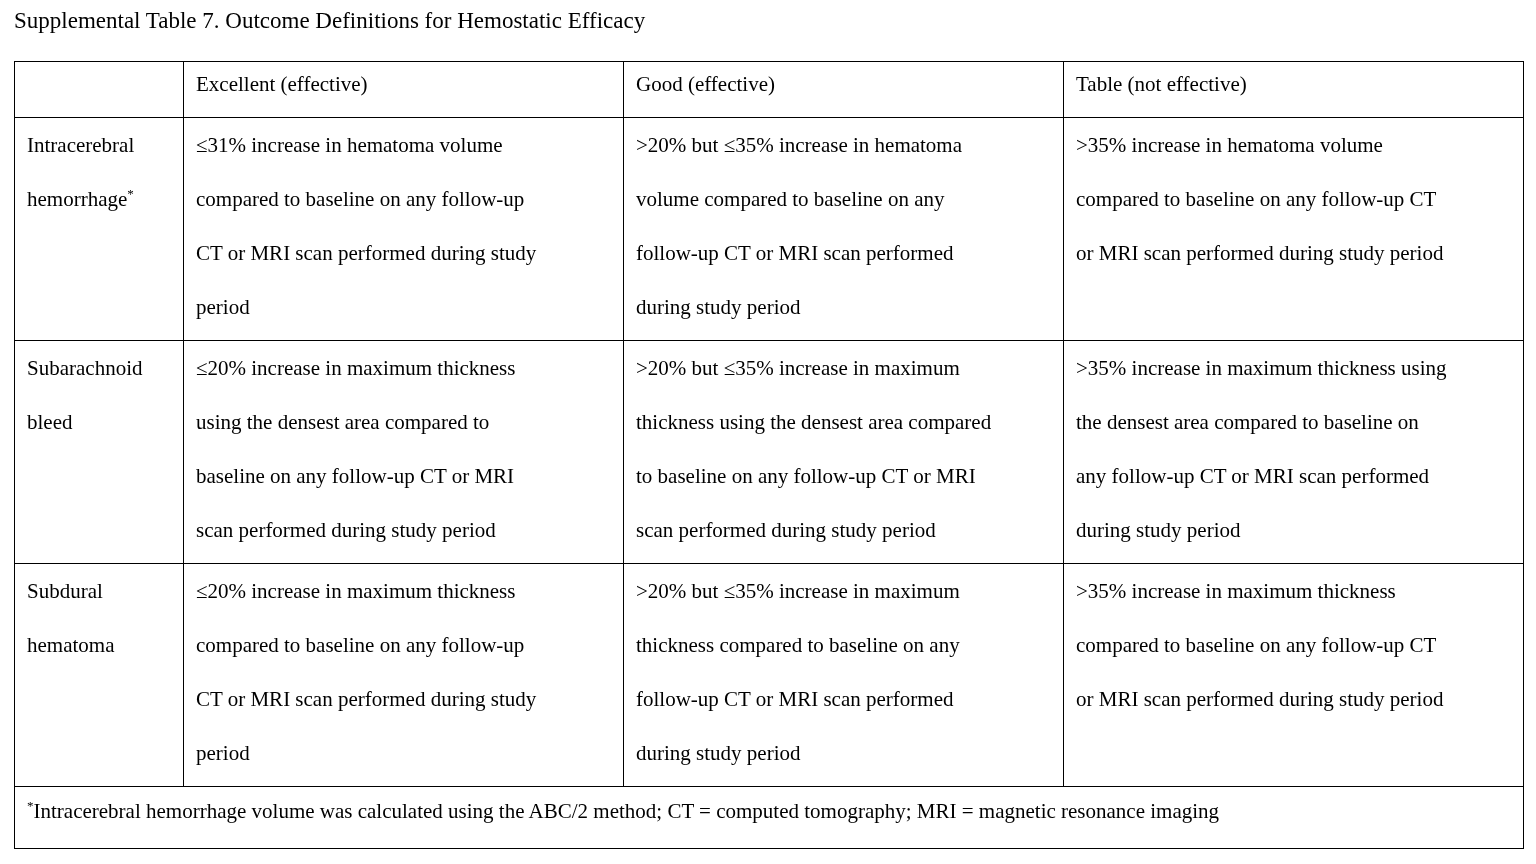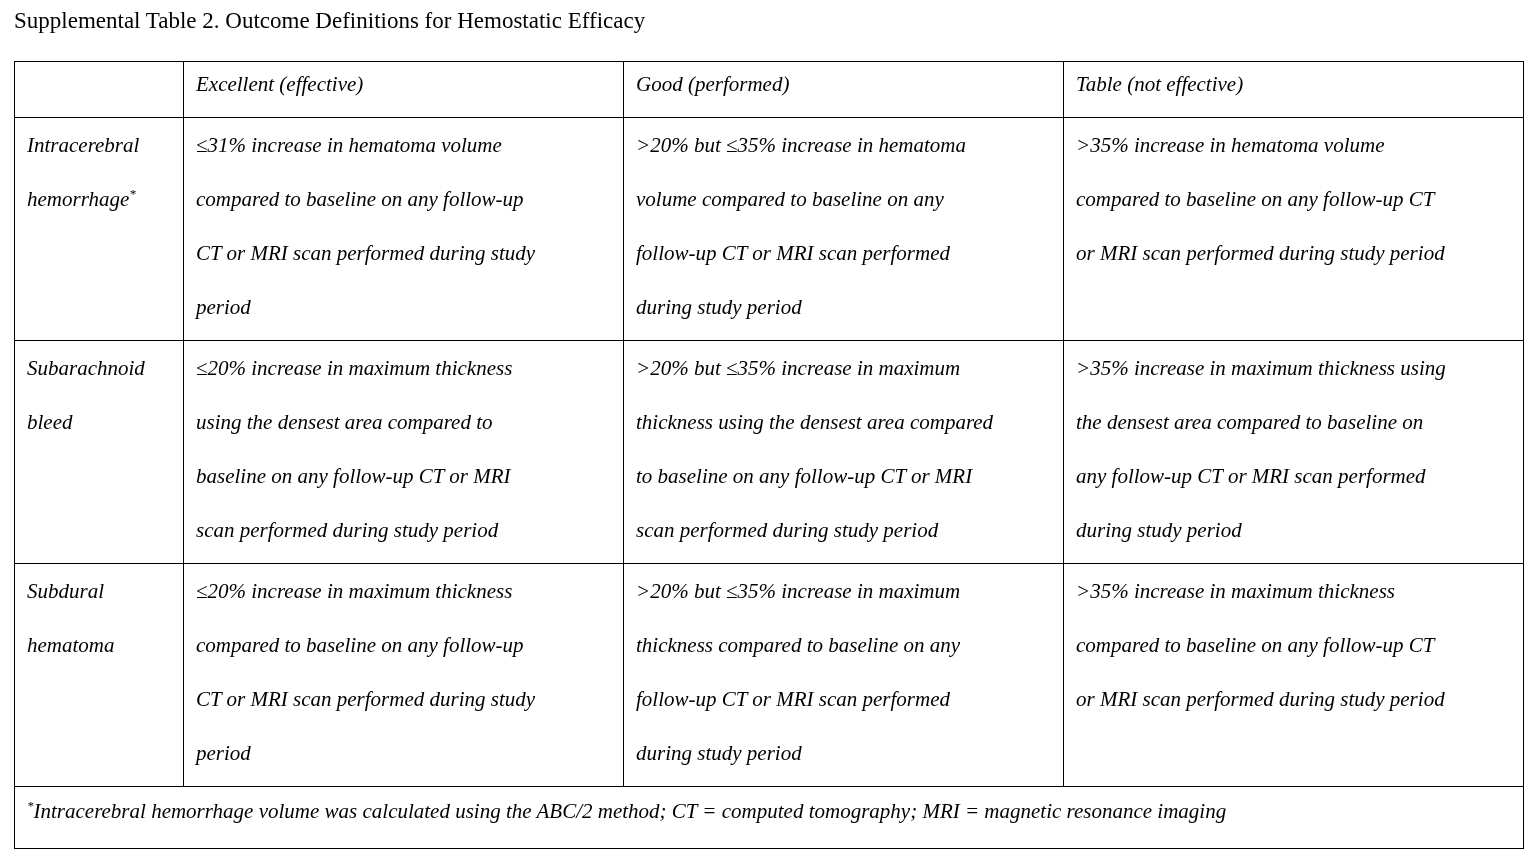--- a/index.html
+++ b/index.html
@@ -20,21 +20,20 @@
   }
   .doc-title {
     font-size: 23px;
     line-height: 1.2;
     margin: 0 0 26px 0;
   }
   table.outcome-table {
     border-collapse: collapse;
     table-layout: fixed;
     width: 1509px;
-    font-style: italic;
   }
   th, td {
     border: 1.5px solid #000000;
     vertical-align: top;
     text-align: left;
     font-size: 21px;
     font-weight: normal;
     padding: 4px 10px 0 12px;
     overflow: hidden;
   }
@@ -59,35 +58,35 @@
     font-size: 0.62em;
     vertical-align: super;
     line-height: 0;
   }
 </style>
 </head>
 <body>
 
 <div class="page">
 
-  <div class="doc-title">Supplemental Table 2. Outcome Definitions for Hemostatic Efficacy</div>
+  <div class="doc-title">Supplemental Table 7. Outcome Definitions for Hemostatic Efficacy</div>
 
   <table class="outcome-table">
     <colgroup>
       <col style="width:169px">
       <col style="width:440px">
       <col style="width:440px">
       <col style="width:460px">
     </colgroup>
 
     <thead>
       <tr class="header-row">
         <th></th>
         <th>Excellent (effective)</th>
-        <th>Good (performed)</th>
+        <th>Good (effective)</th>
         <th>Table (not effective)</th>
       </tr>
     </thead>
 
     <tbody>
       <tr class="data-row">
         <td class="body-cell"><span>Intracerebral hemorrhage</span><sup class="marker">*</sup></td>
         <td class="body-cell">≤31% increase in hematoma volume
 compared to baseline on any follow-up
 CT or MRI scan performed during study

